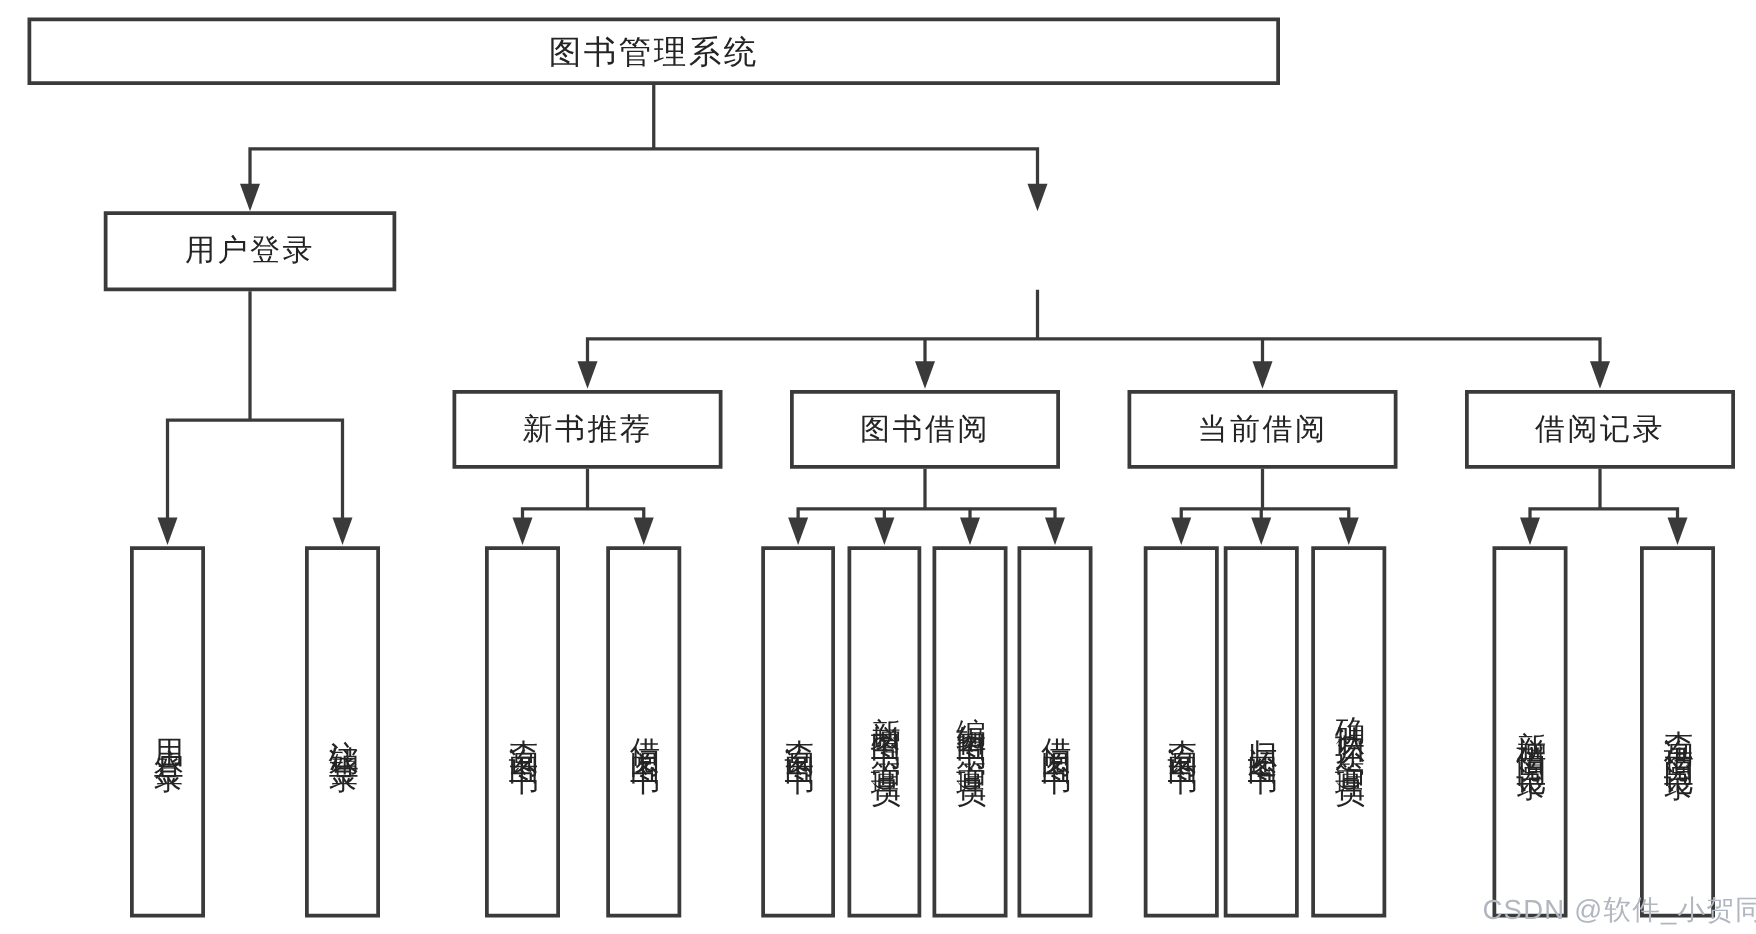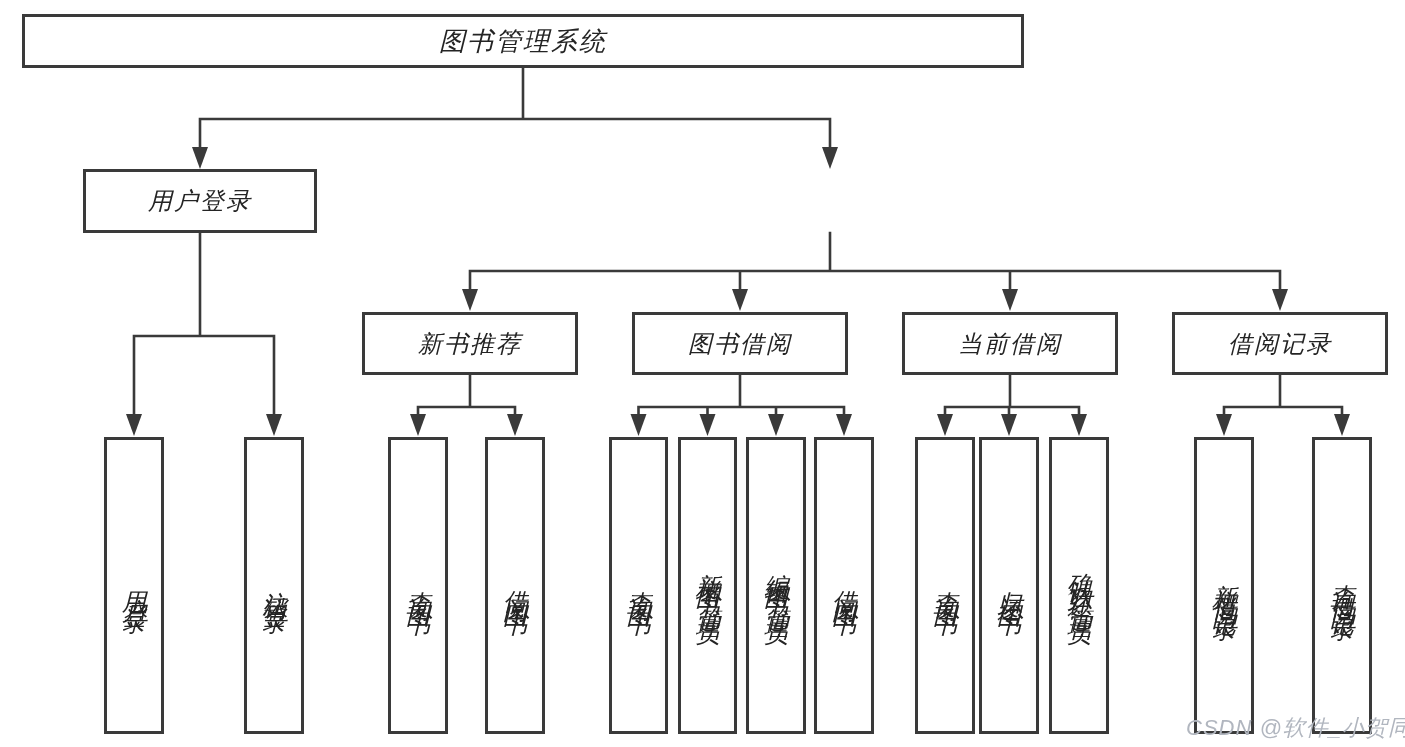--- a/index.html
+++ b/index.html
@@ -6,21 +6,20 @@
     --line:#3a3a3a;
     --text:#242424;
     --watermark:#b1b6bf;
     --background:#ffffff;
   }
   html,body{margin:0;padding:0;}
   body{background:var(--background);font-family:"Liberation Sans",sans-serif;}
   .stage{
     position:relative;width:1405px;height:747px;background:var(--background);
     overflow:hidden;
-    font-style:italic;
   }
   .connector{position:absolute;left:0;top:0;width:1405px;height:747px;}
   .connector path{stroke:var(--line);stroke-width:2.6;fill:none;stroke-linecap:square;}
   .connector polygon{fill:var(--line);stroke:none;}
   .box,.vbox{
     position:absolute;box-sizing:border-box;background:var(--background);
     border:3px solid var(--line);
     display:flex;align-items:center;justify-content:center;
     color:var(--text);
   }

